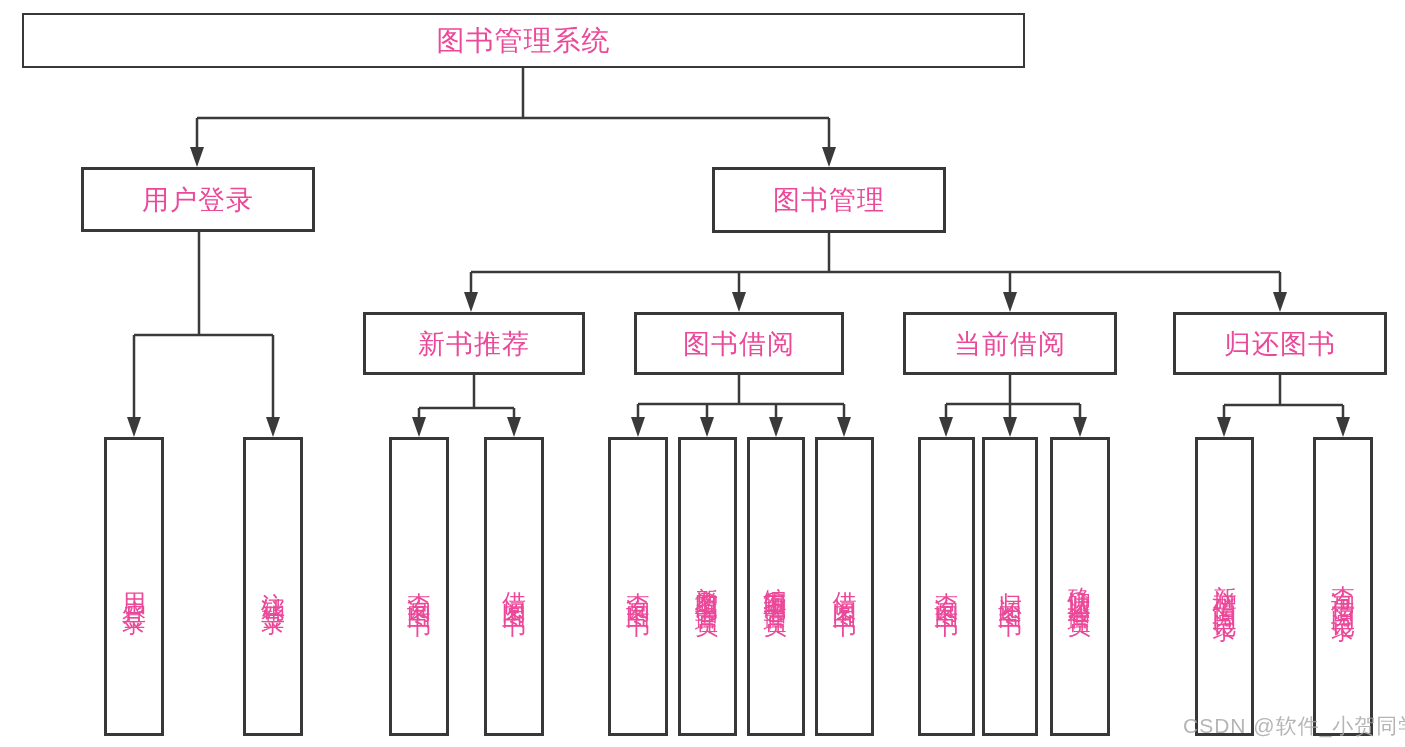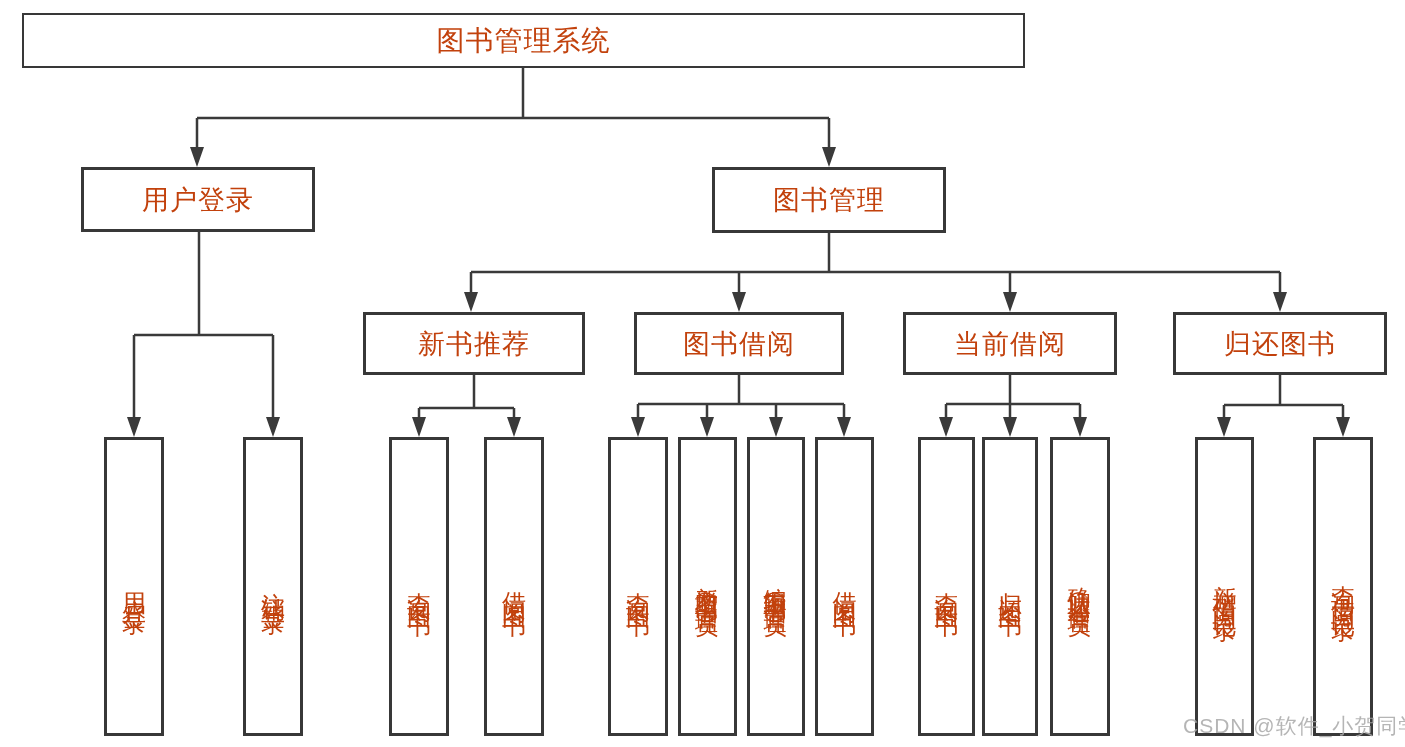--- a/index.html
+++ b/index.html
@@ -17,21 +17,21 @@
     z-index: 0;
   }
   .node {
     position: absolute;
     background: #ffffff;
     border: 3px solid #383838;
     box-sizing: border-box;
     display: flex;
     align-items: center;
     justify-content: center;
-    color: #c2410c;
+    color: #ec4899;
     z-index: 1;
   }
   .h-node { font-size: 27px; letter-spacing: 1px; }
   .root-node { border-width: 2.5px; font-size: 28px; }
   .v-node {
     writing-mode: vertical-rl;
     text-orientation: mixed;
     font-size: 24px;
     letter-spacing: 7px;
   }

